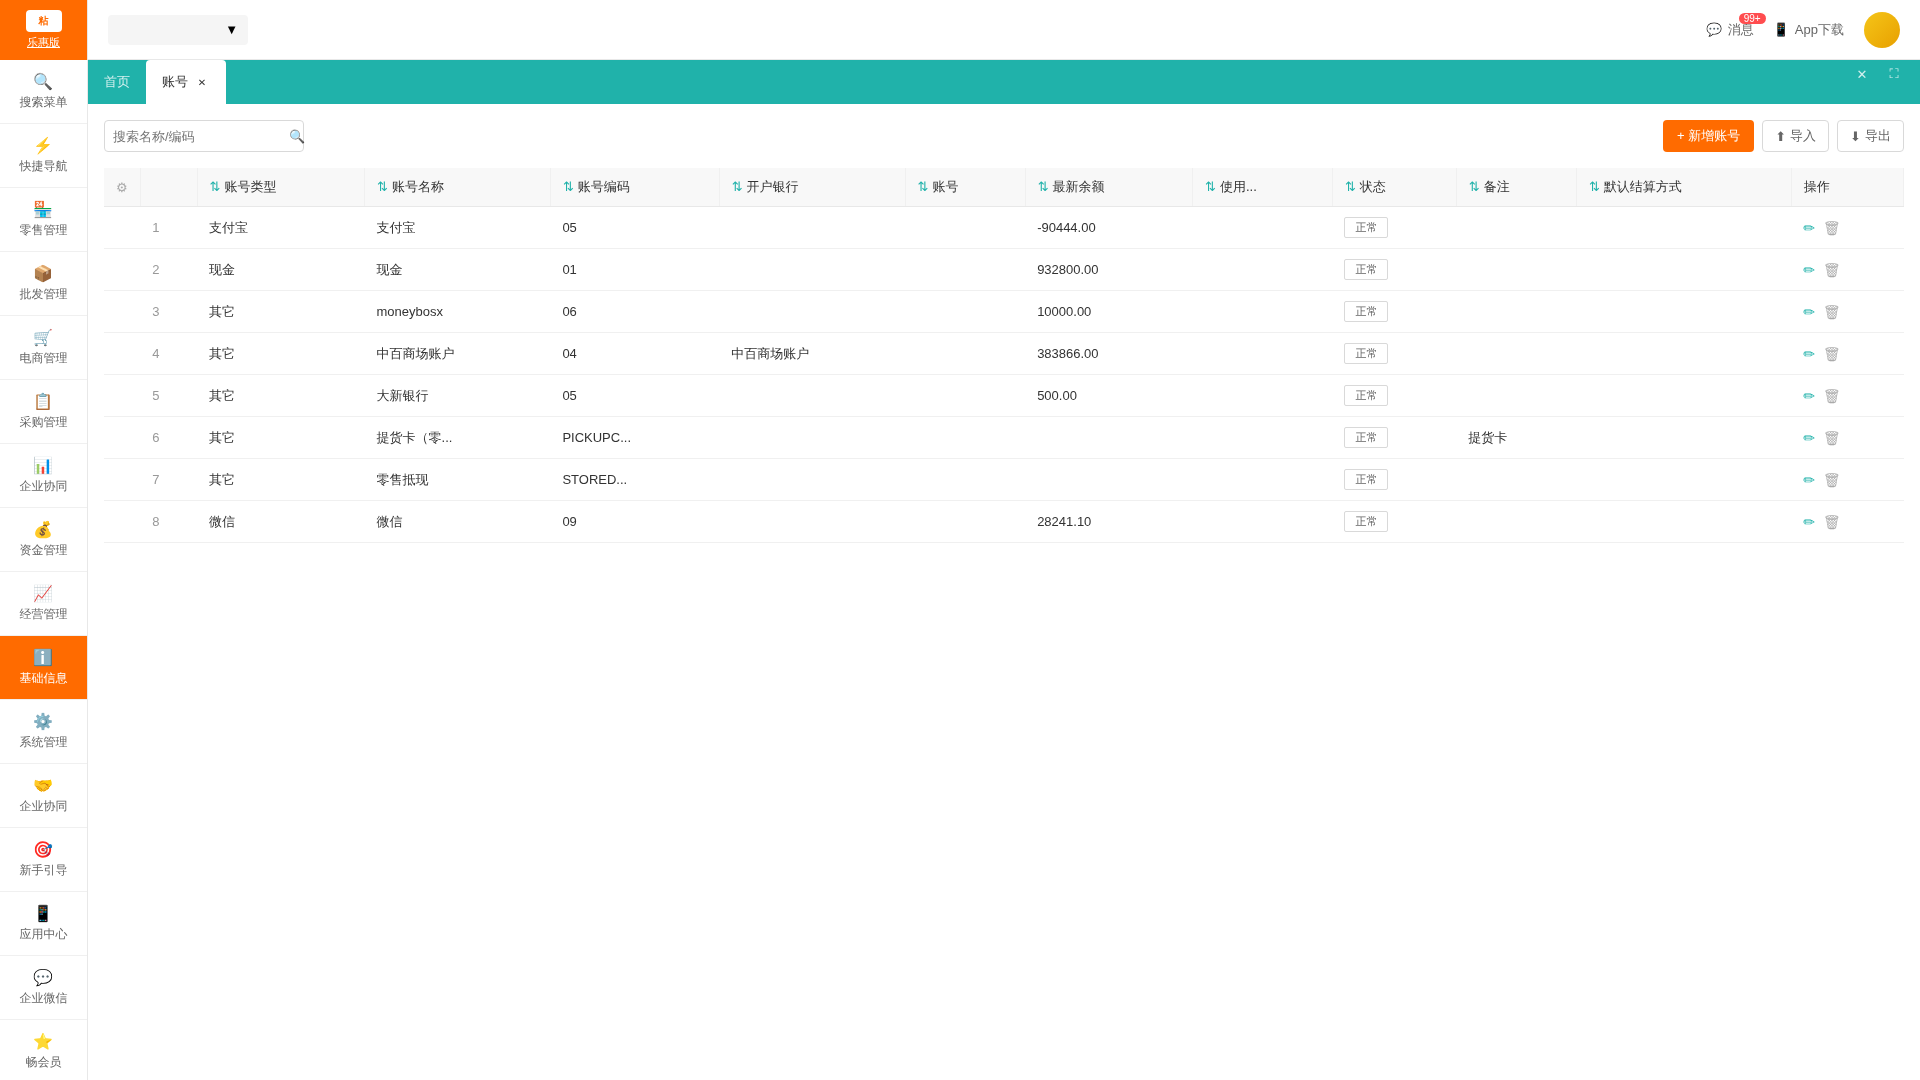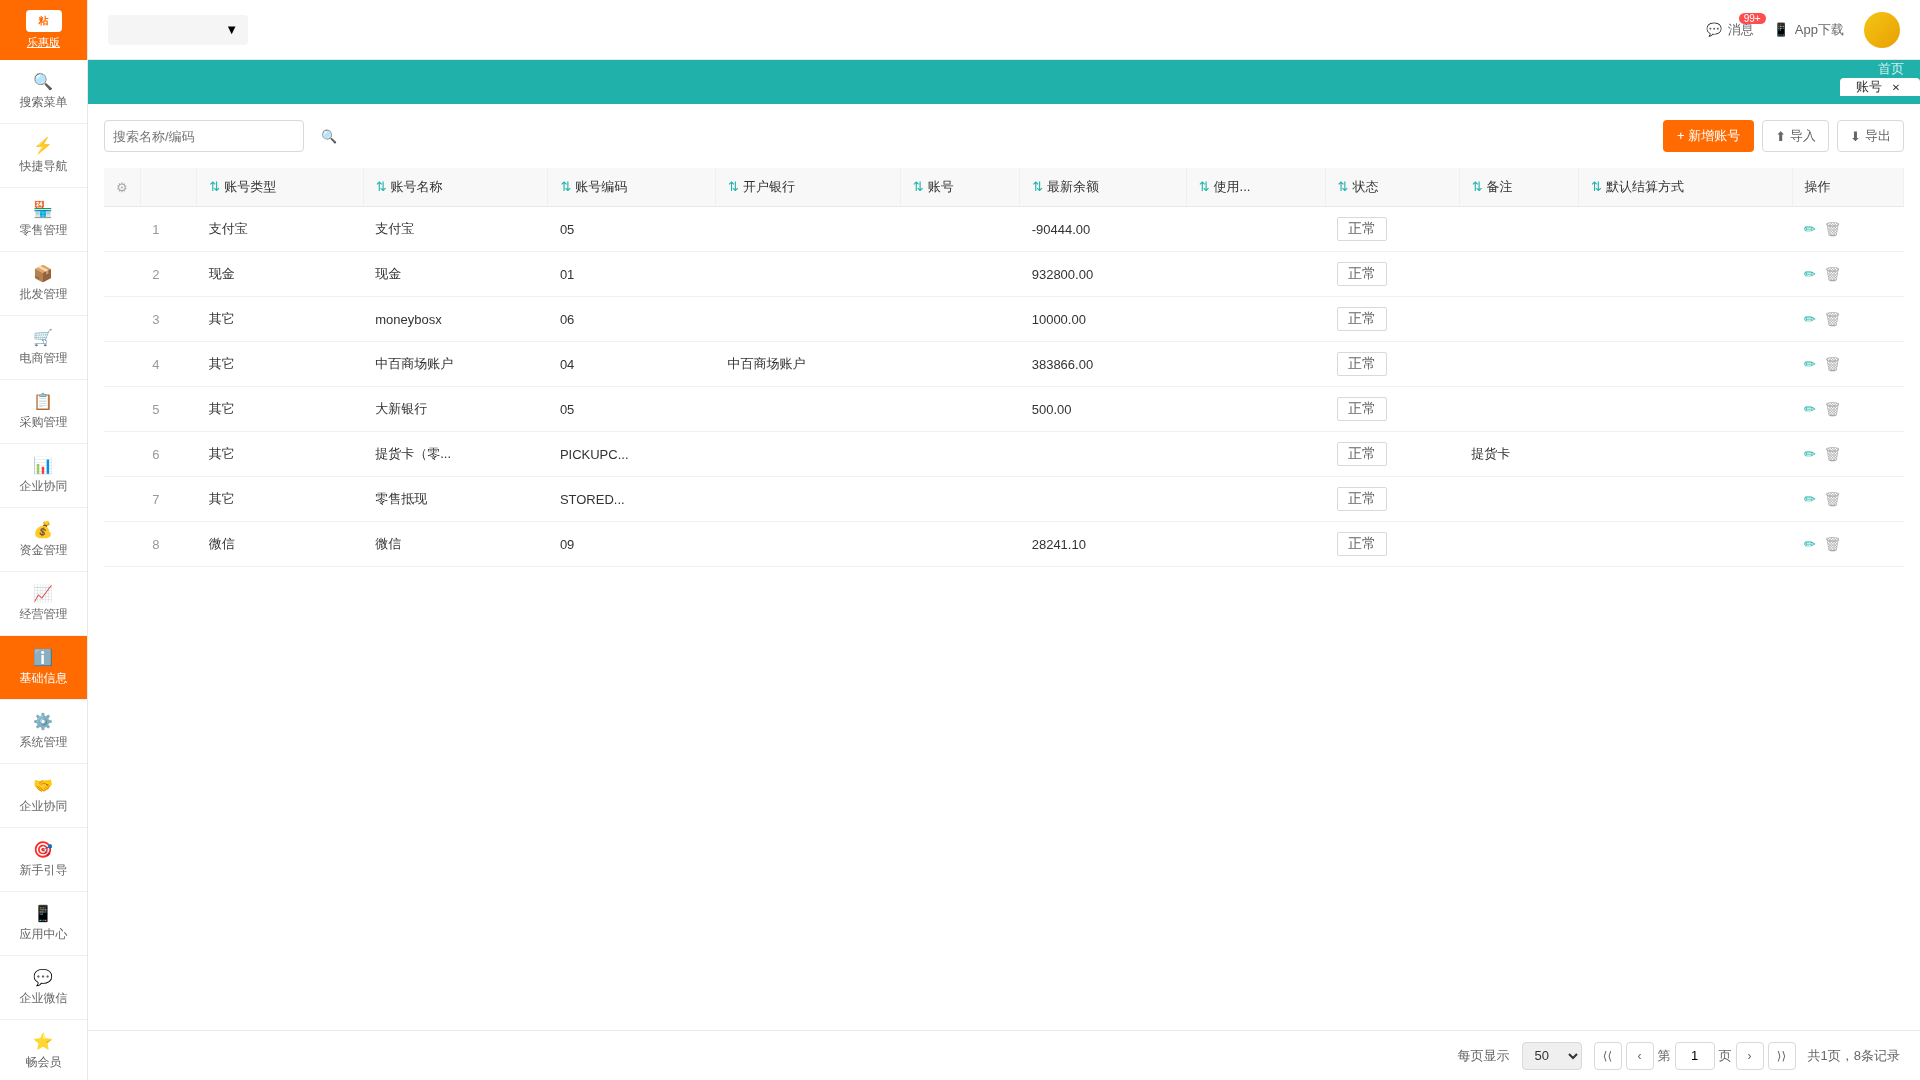--- a/index.html
+++ b/index.html
@@ -145,24 +145,23 @@
       border-radius: 50%;
       background: #ddd;
       overflow: hidden;
     }
 
     
     .tab-bar {
       height: 44px;
       background: #20b2aa;
       display: flex;
-      align-items: flex-end;
+      align-items: flex-start;
       padding: 0;
       flex-shrink: 0;
-      flex-direction: column;
     }
     .tab {
       height: 44px;
       display: flex;
       align-items: center;
       padding: 0 16px;
       cursor: pointer;
       color: rgba(255,255,255,0.8);
       font-size: 13px;
       gap: 6px;
@@ -222,21 +221,20 @@
       gap: 10px;
     }
     .search-input-wrap {
       display: flex;
       align-items: center;
       border: 1px solid #d9d9d9;
       border-radius: 4px;
       padding: 0 8px;
       height: 32px;
       width: 200px;
-      gap: 32px;
     }
     .search-input-wrap input {
       border: none;
       outline: none;
       font-size: 13px;
       color: #999;
       flex: 1;
     }
     .toolbar-right {
       display: flex;
@@ -294,21 +292,21 @@
       padding: 10px 12px;
       border-bottom: 1px solid #f0f0f0;
       color: #333;
       white-space: nowrap;
     }
     .data-table .row-num { color: #999; }
     .status-badge {
       display: inline-block;
       padding: 2px 10px;
       border-radius: 2px;
-      font-size: 14px;
+      font-size: 11px;
       border: 1px solid #d9d9d9;
       color: #666;
       background: #fff;
     }
     .gear-col { width: 36px; text-align: center; }
     .gear-icon { color: #aaa; cursor: pointer; }
     .action-icons { display: flex; gap: 8px; align-items: center; }
     .action-edit { color: #20b2aa; cursor: pointer; font-size: 14px; }
     .action-delete { color: #aaa; cursor: pointer; font-size: 14px; }
 
@@ -675,30 +673,13 @@
       <div class="action-icons">
         <span class="action-edit">✏</span>
         <span class="action-delete">🗑</span>
       </div>
     </td>
   </tr>
         </tbody>
     </table>
   </div>
 
-  <div class="footer">
-    <span class="page-size-label">每页显示</span>
-    <select class="page-size-select">
-      <option value="50">50</option>
-      <option value="100">100</option>
-    </select>
-    <div class="pagination">
-      <div class="page-btn">⟨⟨</div>
-      <div class="page-btn">‹</div>
-      <span class="page-info">第</span>
-      <input class="page-input" value="1" style="">
-      <span class="page-goto">页</span>
-      <div class="page-btn">›</div>
-      <div class="page-btn">⟩⟩</div>
-    </div>
-    <span class="page-info">共1页，8条记录</span>
-  </div>
 </div>
 
 </body></html>

